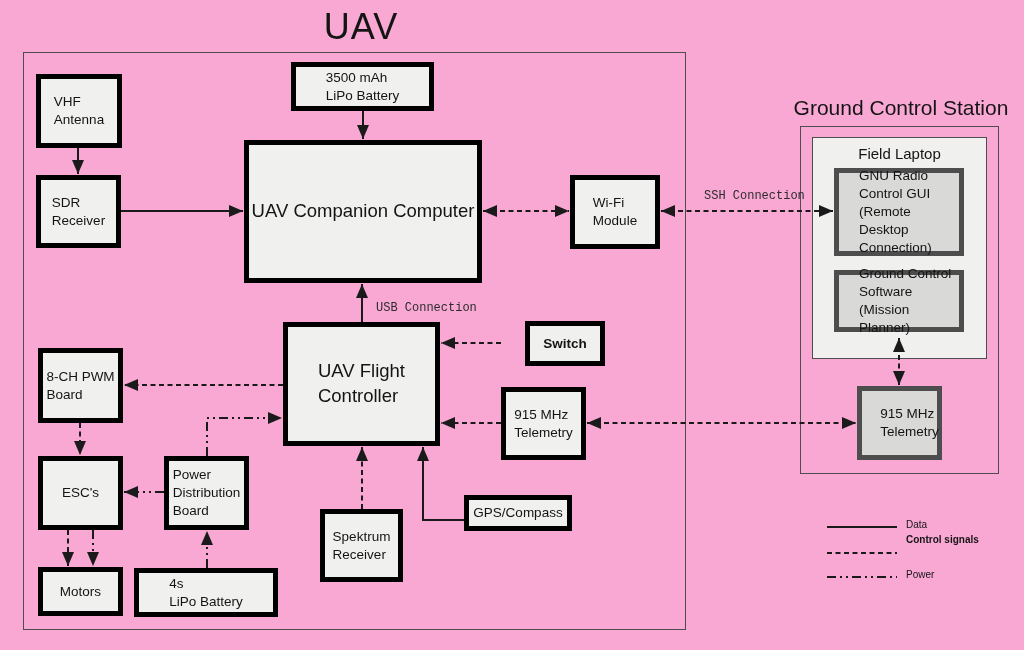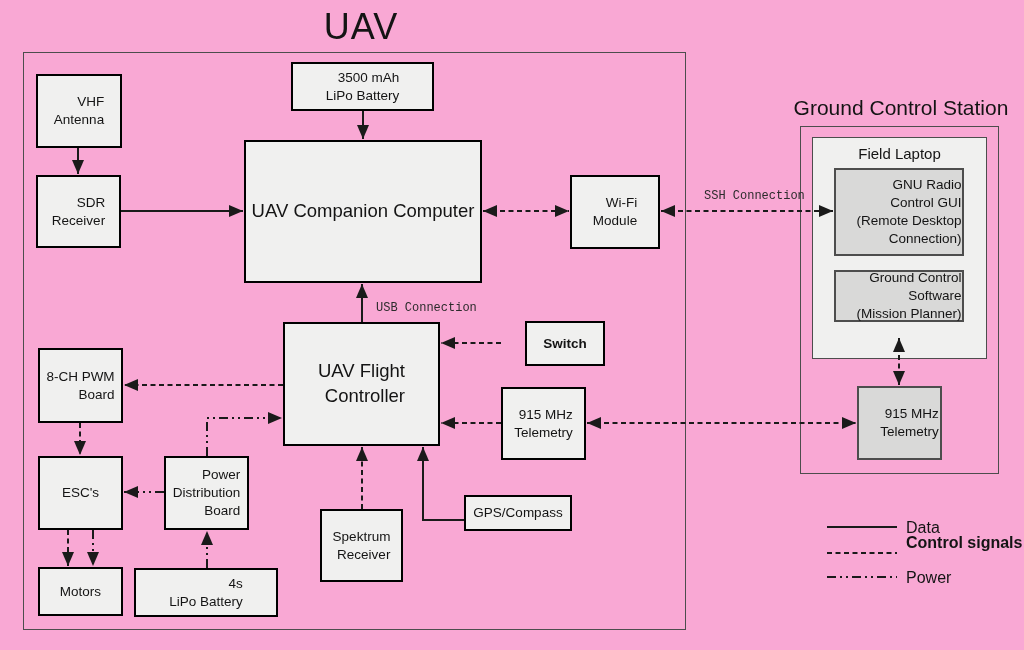--- a/index.html
+++ b/index.html
@@ -24,26 +24,26 @@
   }
   .inner-panel {
     position: absolute;
     border: 1px solid #4d4d4d;
     background: #f0f0ef;
     box-sizing: border-box;
   }
   .node {
     position: absolute;
     background: #f0f0ef;
-    border: 2px solid #000000;
+    border: 5px solid #000000;
     box-sizing: border-box;
     display: flex;
     align-items: center;
     justify-content: center;
-    text-align: right;
+    text-align: left;
   }
   .node.dark { background: #d9d9d8; border-color: #4d4d4d; padding-left: 20px; }
   .nl {
     white-space: pre-line;
     font-size: 13.5px;
     line-height: 1.32;
     color: #141414;
   }
   .node.big .nl { font-size: 18.5px; line-height: 1.35; }
   .diagram-title {
@@ -64,21 +64,21 @@
   }
   .edge-label {
     position: absolute;
     font-size: 12px;
     color: #2b2b2b;
     white-space: nowrap;
     font-family: Liberation Mono, monospace;
   }
   .legend-label {
     position: absolute;
-    font-size: 16px;
+    font-size: 10px;
     color: #141414;
     white-space: nowrap;
   }
   svg.wires {
     position: absolute;
     left: 0; top: 0;
     width: 1024px;
     height: 650px;
     pointer-events: none;
   }
@@ -157,21 +157,21 @@
   <div class="node" style="left:464px; top:495px; width:108px; height:36px;">
     <span class="nl">GPS/Compass</span>
   </div>
 
   <div class="node dark" style="left:834px; top:168px; width:130px; height:88px;">
     <span class="nl">GNU Radio
 Control GUI
 (Remote Desktop
 Connection)</span>
   </div>
-  <div class="node dark" style="left:834px; top:270px; width:130px; height:52px;">
+  <div class="node dark" style="left:834px; top:270px; width:130px; height:62px;">
     <span class="nl">Ground Control
 Software
 (Mission Planner)</span>
   </div>
   <div class="node dark" style="left:857px; top:386px; width:85px; height:74px;">
     <span class="nl">915 MHz
 Telemetry</span>
   </div>
 
   <div class="edge-label" style="left:376px; top:301px;">USB Connection</div>

